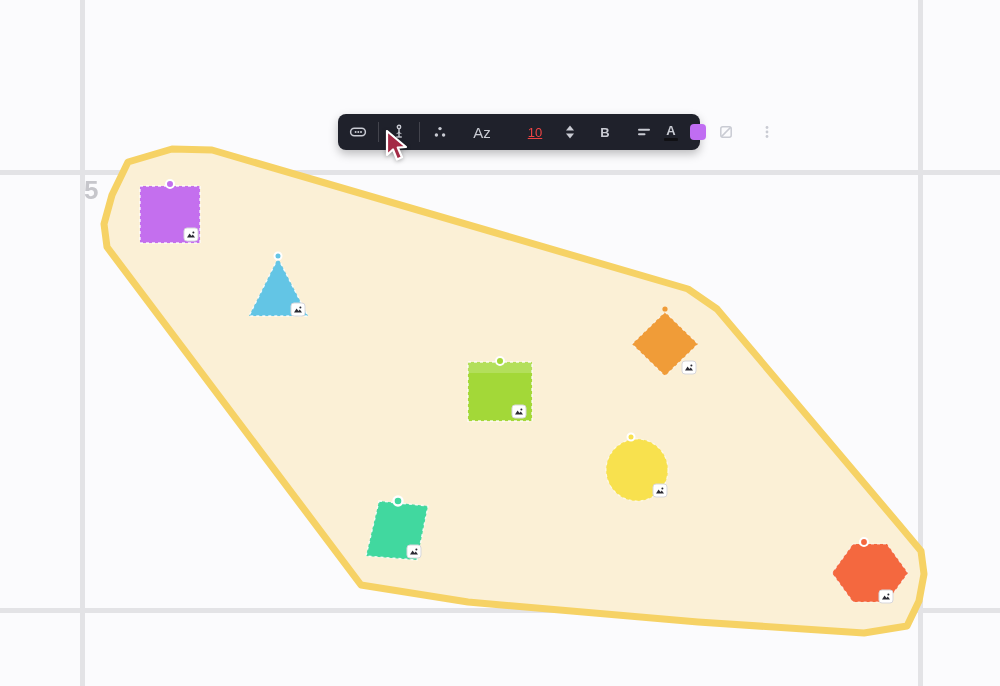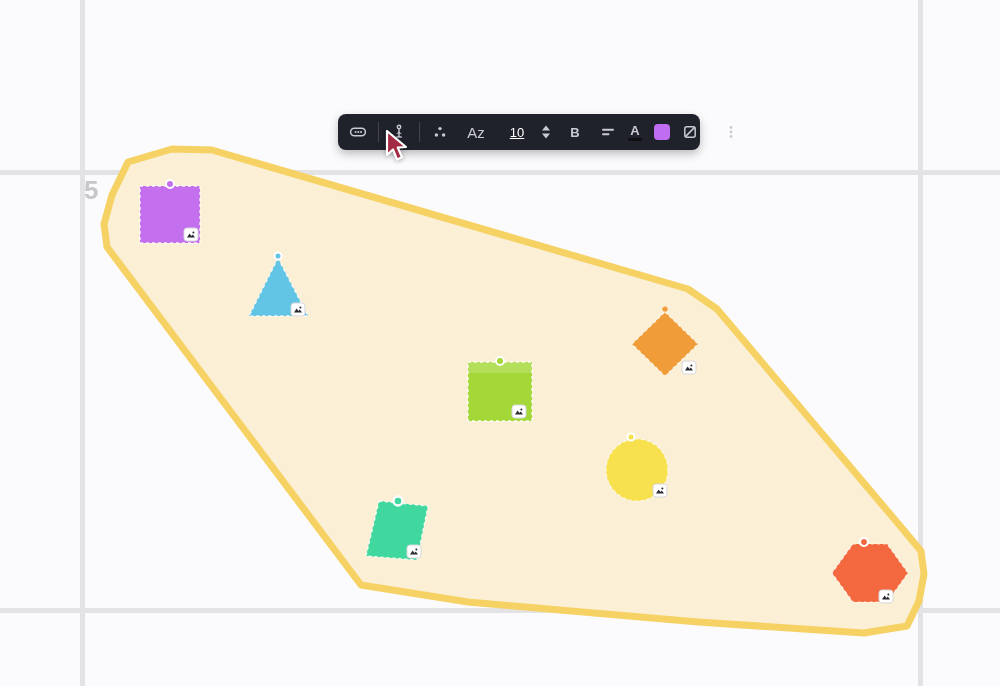--- a/index.html
+++ b/index.html
@@ -33,21 +33,21 @@
   }
   .tb-btn{
     background:transparent;border:none;padding:0;margin:0;
     width:26px;height:26px;display:flex;align-items:center;justify-content:center;
     border-radius:5px;cursor:pointer;flex:0 0 auto;
   }
   .tb-btn svg{display:block;}
   .tb-text{
     font-family:"Liberation Sans", sans-serif;
     font-size:13px;line-height:1;background:transparent;border:none;
-    padding:0;margin:7px;cursor:pointer;flex:0 0 auto;
+    padding:0;margin:13px;cursor:pointer;flex:0 0 auto;
     height:26px;display:flex;align-items:center;justify-content:center;
   }
   .tb-font{width:28px;font-size:15px;}
   .tb-size{width:22px;}
   .tb-bold{width:22px;font-weight:700;}
   .tb-divider{width:1px;height:20px;background:rgba(255,255,255,0.16);margin:0 5px;flex:0 0 auto;}
   .tb-stepper{width:18px;height:26px;display:flex;flex-direction:column;align-items:center;justify-content:center;gap:2px;background:transparent;border:none;padding:0;cursor:pointer;flex:0 0 auto;}
   .text-color-btn{flex-direction:column;gap:1px;width:24px;}
   .text-color-btn .tc-letter{font-size:13px;font-weight:700;line-height:1;}
   .text-color-btn .tc-bar{width:14px;height:3px;border-radius:1px;}
@@ -146,21 +146,21 @@
   <button class="tb-btn">
     <svg width="16" height="16" viewBox="0 0 16 16">
       <circle cx="8" cy="4.6" r="1.7" fill="#c9cbd3"></circle>
       <circle cx="4.4" cy="11" r="1.7" fill="#c9cbd3"></circle>
       <circle cx="11.6" cy="11" r="1.7" fill="#c9cbd3"></circle>
     </svg>
   </button>
 
   <button class="tb-text tb-font" style="color: rgb(201, 203, 211);">Az</button>
 
-  <button class="tb-text tb-size" style="color: #ffffff; text-decoration: underline;">10</button>
+  <button class="tb-text tb-size" style="color: #ef4444; text-decoration: underline;">10</button>
 
   <button class="tb-stepper">
     <svg width="10" height="6" viewBox="0 0 10 6">
       <path d="M5 0.5 L9 5.5 H1 Z" fill="#c9cbd3"></path>
     </svg>
     <svg width="10" height="6" viewBox="0 0 10 6">
       <path d="M5 5.5 L1 0.5 H9 Z" fill="#c9cbd3"></path>
     </svg>
   </button>
 

